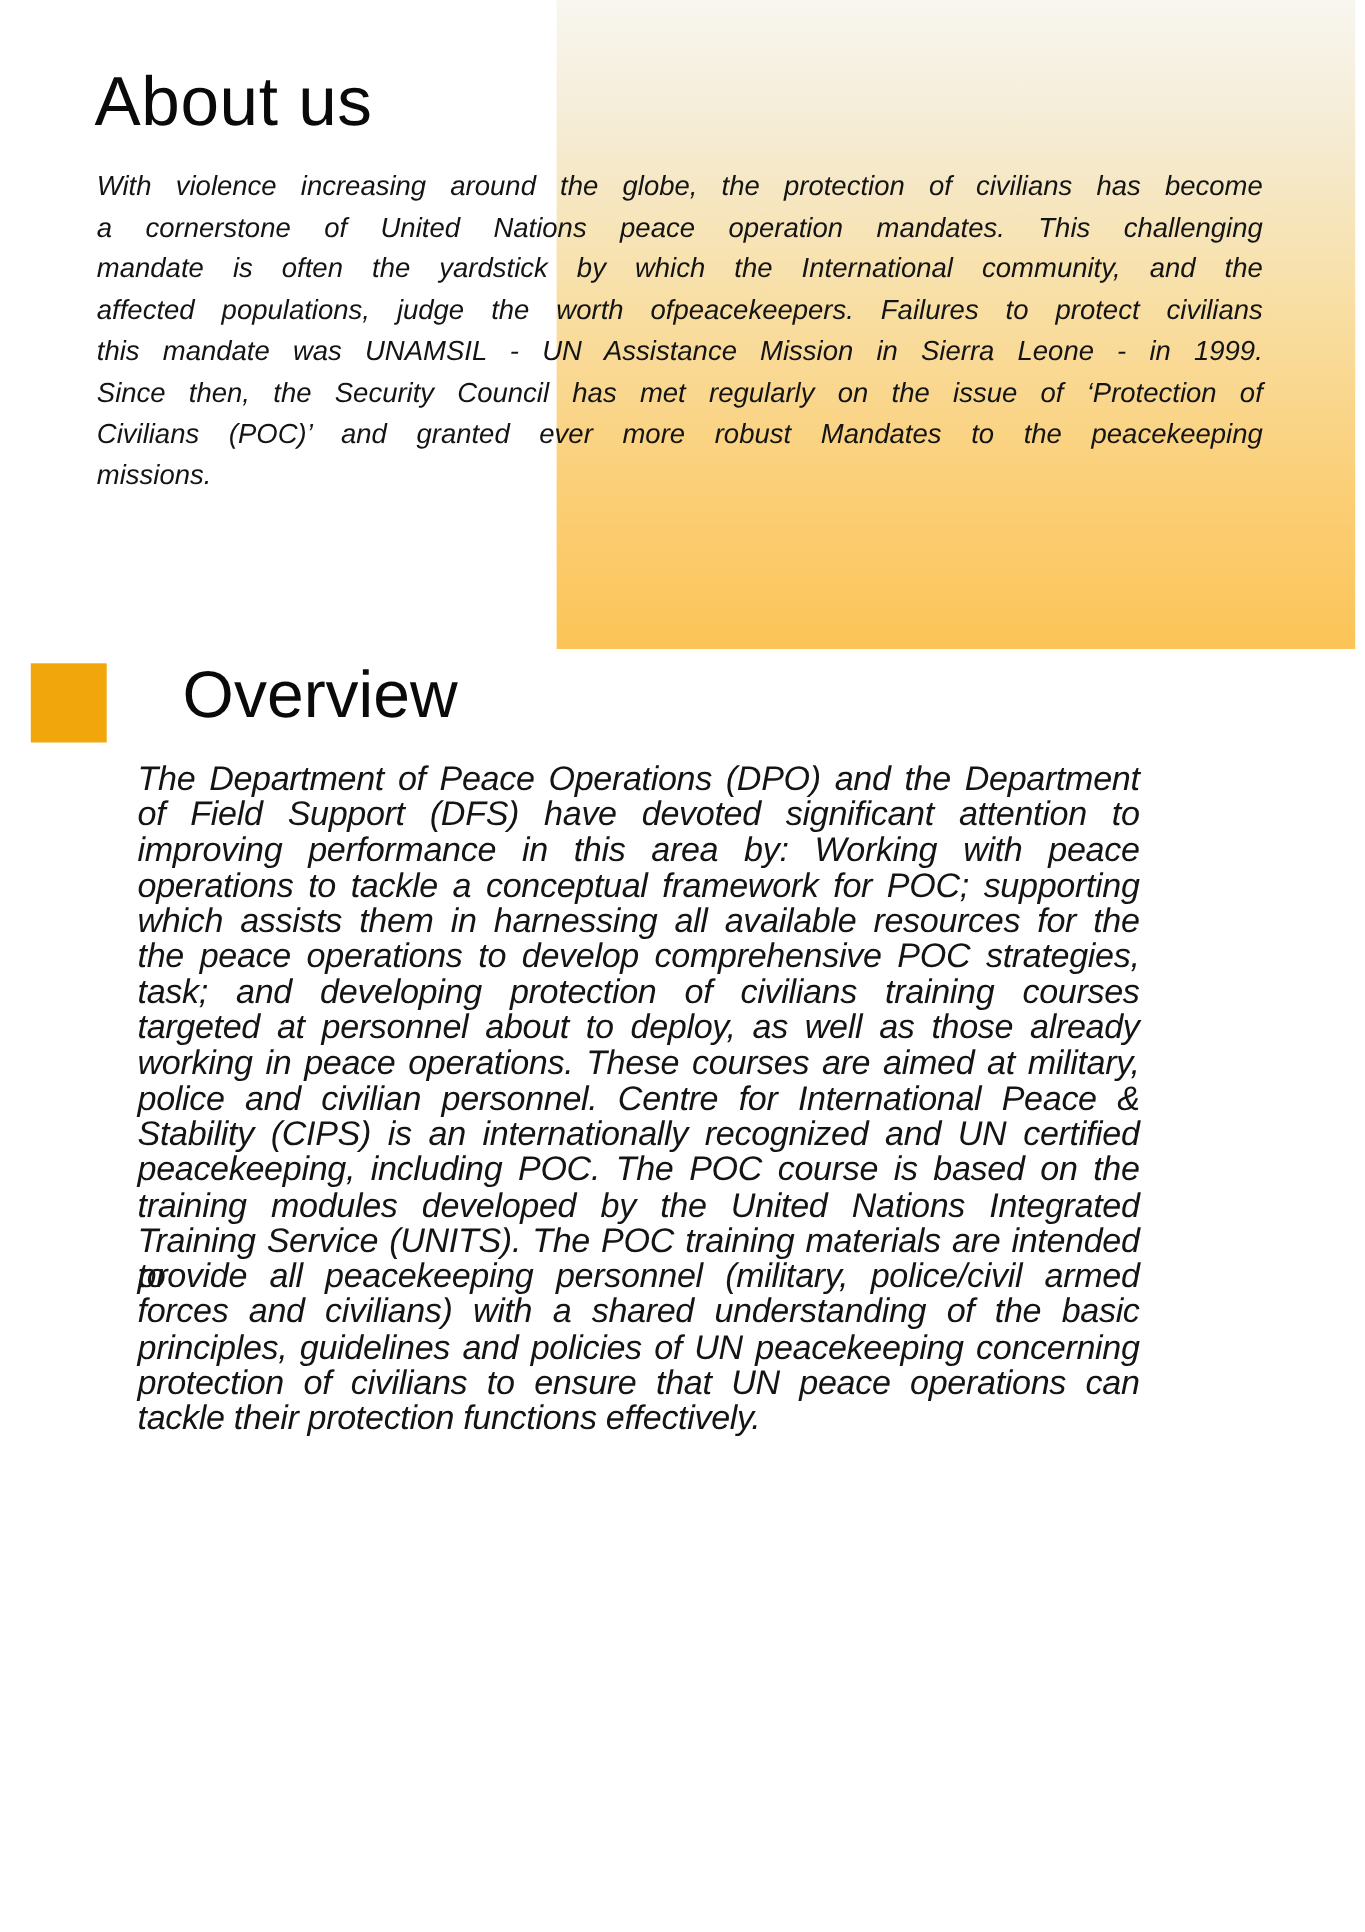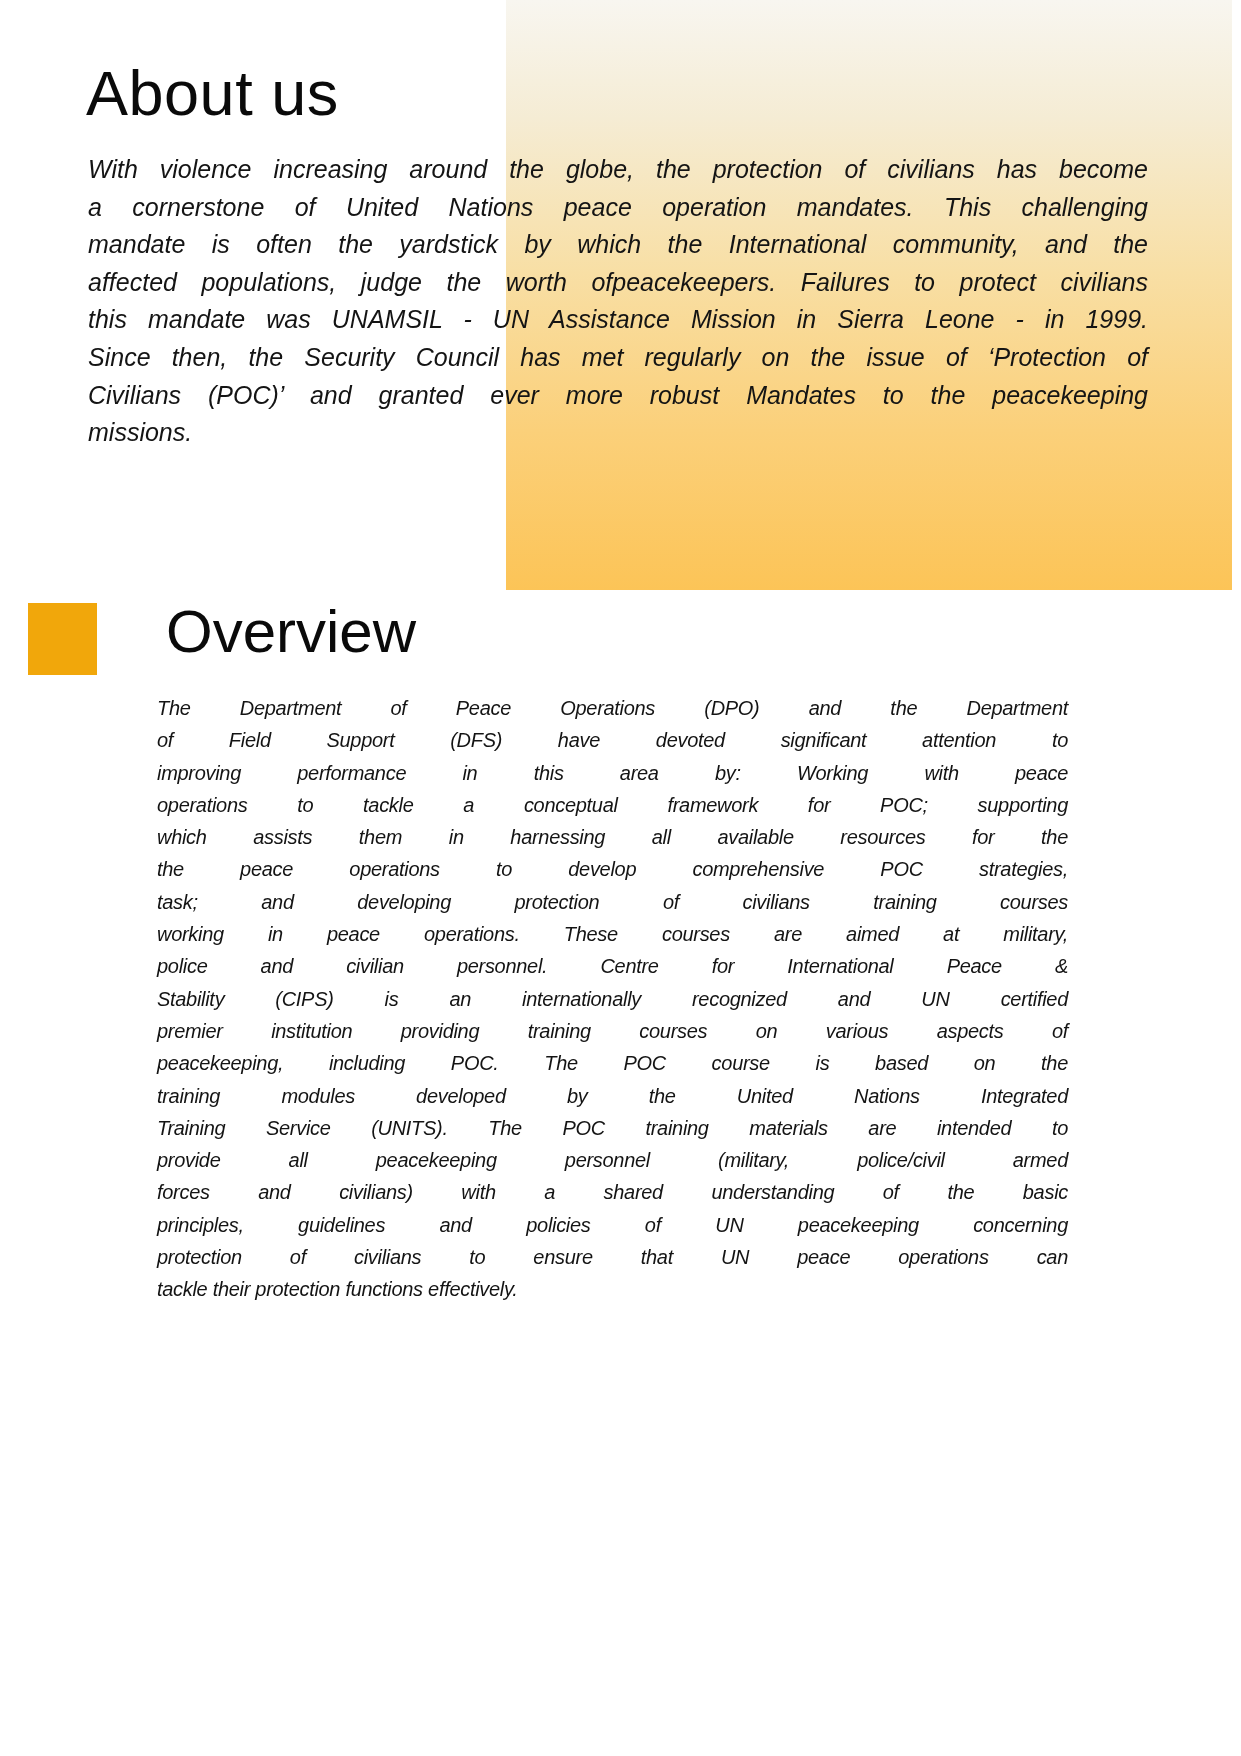--- a/index.html
+++ b/index.html
@@ -77,23 +77,22 @@
     top: 601px;
     font-size: 60px;
     line-height: 62px;
     color: #0a0a0a;
     white-space: nowrap;
   }
   .overview-para {
     left: 125px;
     top: 692px;
     width: 911px;
-    font-size: 20px;
+    font-size: 31px;
     letter-spacing: -0.3px;
-    margin-left: 32px;
   }
   .overview-para .jline {
     height: 32.3px;
     line-height: 32.3px;
   }
 </style>
 </head>
 <body>
 
 <div class="page">
@@ -118,24 +117,24 @@
   <div class="overview-heading">Overview</div>
 
   <div class="para overview-para">
       <div class="jline">The Department of Peace Operations (DPO) and the Department</div>
       <div class="jline">of Field Support (DFS) have devoted significant attention to</div>
       <div class="jline">improving performance in this area by: Working with peace</div>
       <div class="jline">operations to tackle a conceptual framework for POC; supporting</div>
       <div class="jline">which assists them in harnessing all available resources for the</div>
       <div class="jline">the peace operations to develop comprehensive POC strategies,</div>
       <div class="jline">task; and developing protection of civilians training courses</div>
+      <div class="jline">targeted at personnel about to deploy, as well as those already</div>
       <div class="jline">working in peace operations. These courses are aimed at military,</div>
       <div class="jline">police and civilian personnel. Centre for International Peace &amp;</div>
       <div class="jline">Stability (CIPS) is an internationally recognized and UN certified</div>
-      <div class="jline">premier institution providing training courses on various aspects of</div>
       <div class="jline">peacekeeping, including POC. The POC course is based on the</div>
       <div class="jline">training modules developed by the United Nations Integrated</div>
       <div class="jline">Training Service (UNITS). The POC training materials are intended to</div>
       <div class="jline">provide all peacekeeping personnel (military, police/civil armed</div>
       <div class="jline">forces and civilians) with a shared understanding of the basic</div>
       <div class="jline">principles, guidelines and policies of UN peacekeeping concerning</div>
       <div class="jline">protection of civilians to ensure that UN peace operations can</div>
       <div class="jline lastline">tackle their protection functions effectively.</div>
     </div>
 

